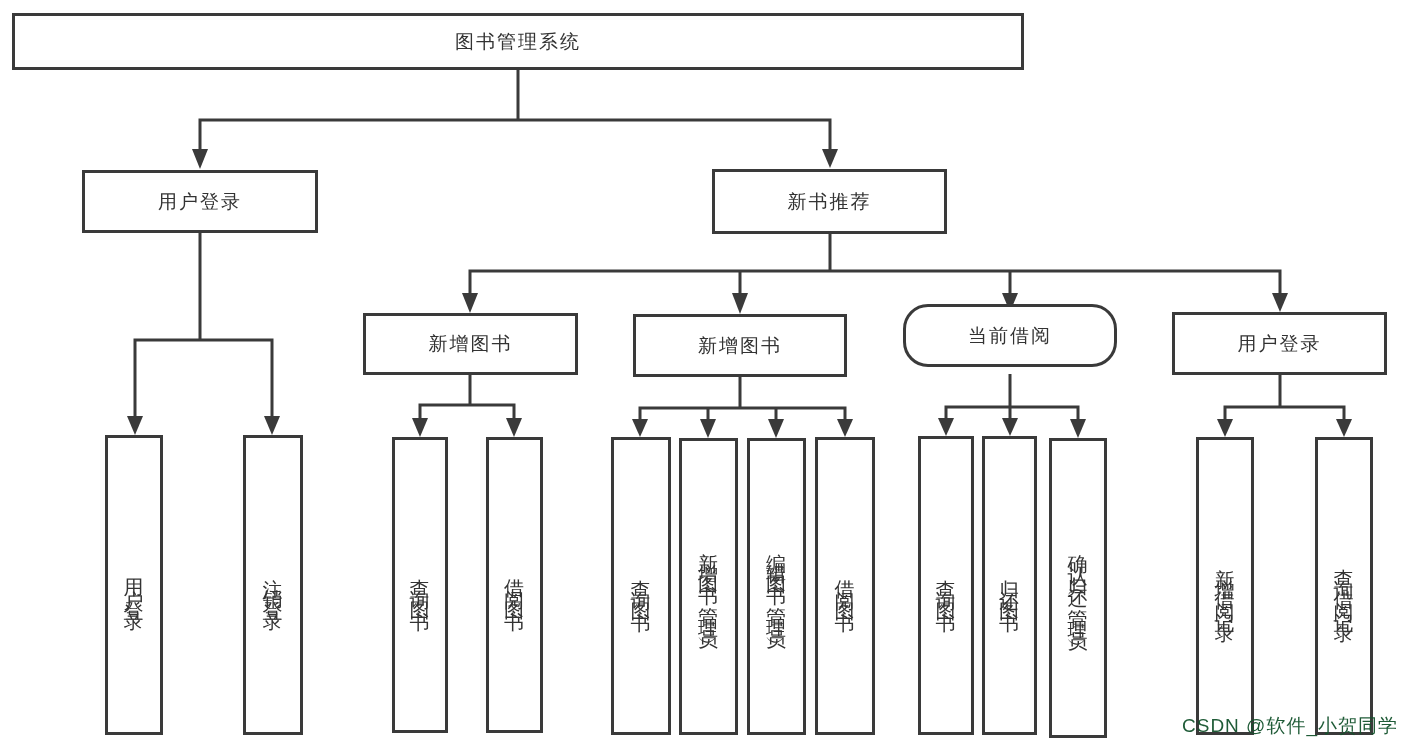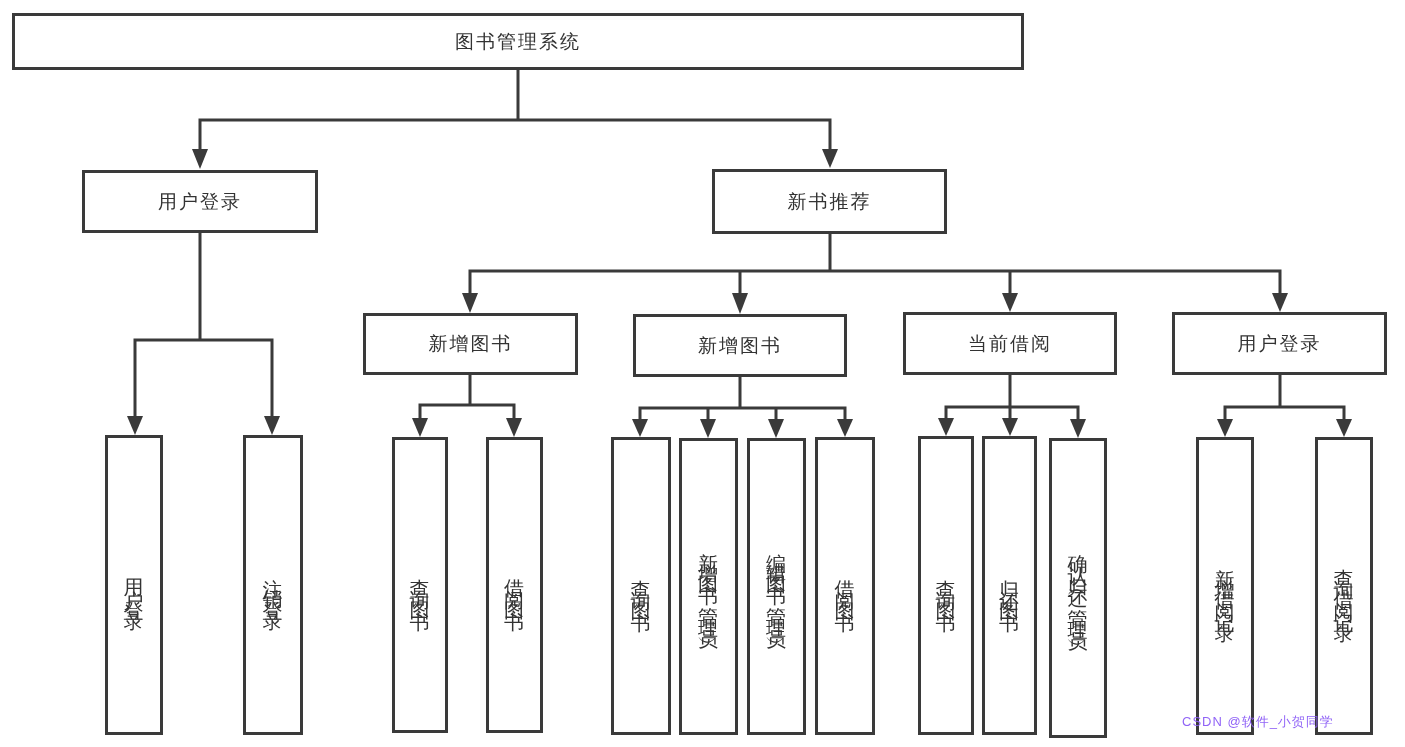--- a/index.html
+++ b/index.html
@@ -19,22 +19,22 @@
   .vbox{
     font-size:20px;
     writing-mode:vertical-rl;
     text-orientation:mixed;
     letter-spacing:11px;
     line-height:1;
     text-align:center;
   }
   .watermark{
     position:absolute;z-index:3;
-    font-size:13px;letter-spacing:1px;
-    color:#8b5cf6;opacity:0.95;
+    font-size:19px;letter-spacing:1px;
+    color:#14532d;opacity:0.95;
     white-space:nowrap;
   }
 </style>
 </head>
 <body>
 
 <div class="stage">
 
   <svg class="wires" width="1405" height="747" viewBox="0 0 1405 747">
     <g stroke="#3a3a3a" stroke-width="3" fill="none">
@@ -93,21 +93,21 @@
   <div class="box hbox" style="left:712px;top:169px;width:235px;height:65px;">
     <span>新书推荐</span>
   </div>
 
   <div class="box hbox" style="left:363px;top:313px;width:215px;height:62px;">
     <span>新增图书</span>
   </div>
   <div class="box hbox" style="left:633px;top:314px;width:214px;height:63px;">
     <span>新增图书</span>
   </div>
-  <div class="box hbox" style="left:903px;top:312px;width:214px;height:63px;">
+  <div class="box hbox" style="left:903px;top:304px;width:214px;height:63px;border-radius:25px;">
     <span>当前借阅</span>
   </div>
   <div class="box hbox" style="left:1172px;top:312px;width:215px;height:63px;">
     <span>用户登录</span>
   </div>
 
   <div class="box vbox" style="left:105px;top:435px;width:58px;height:300px;">
     <span>用户登录</span>
   </div>
   <div class="box vbox" style="left:243px;top:435px;width:60px;height:300px;">

